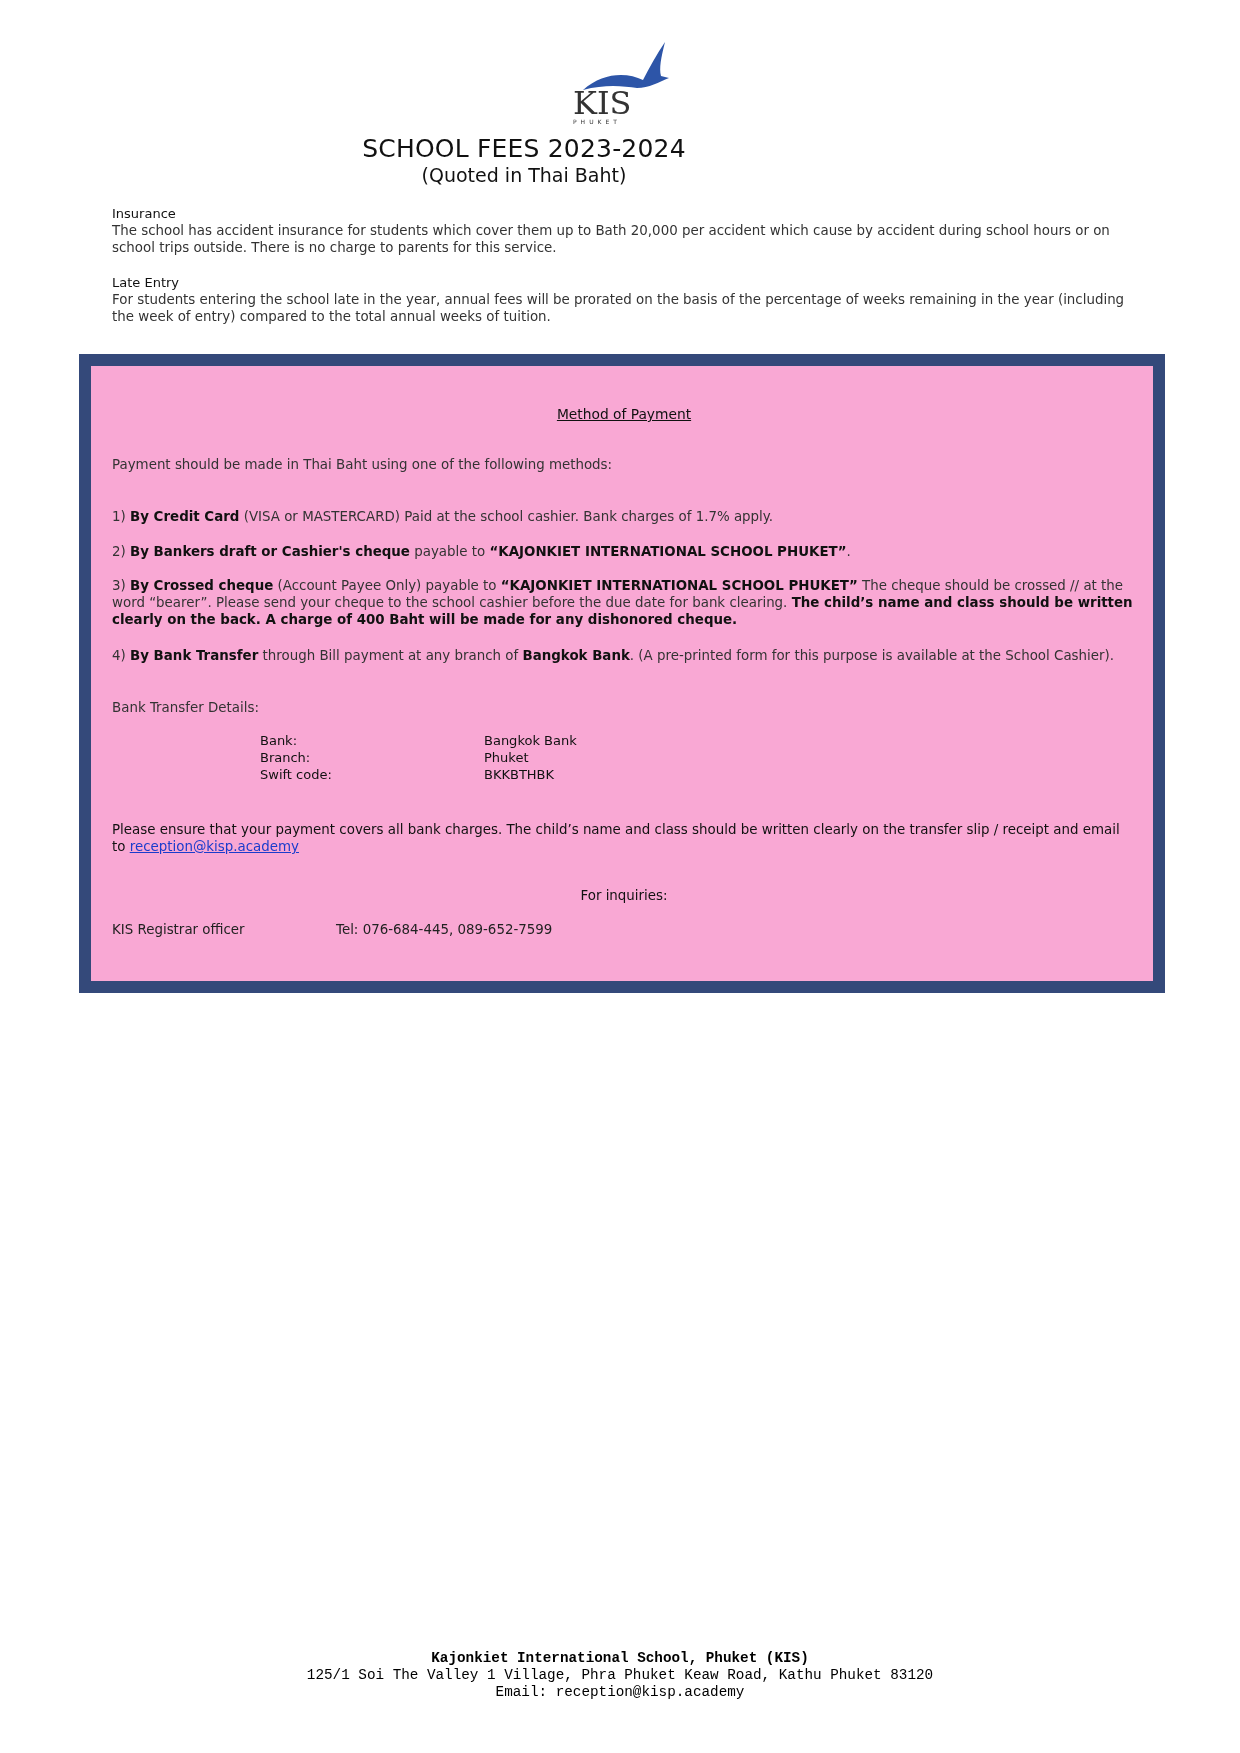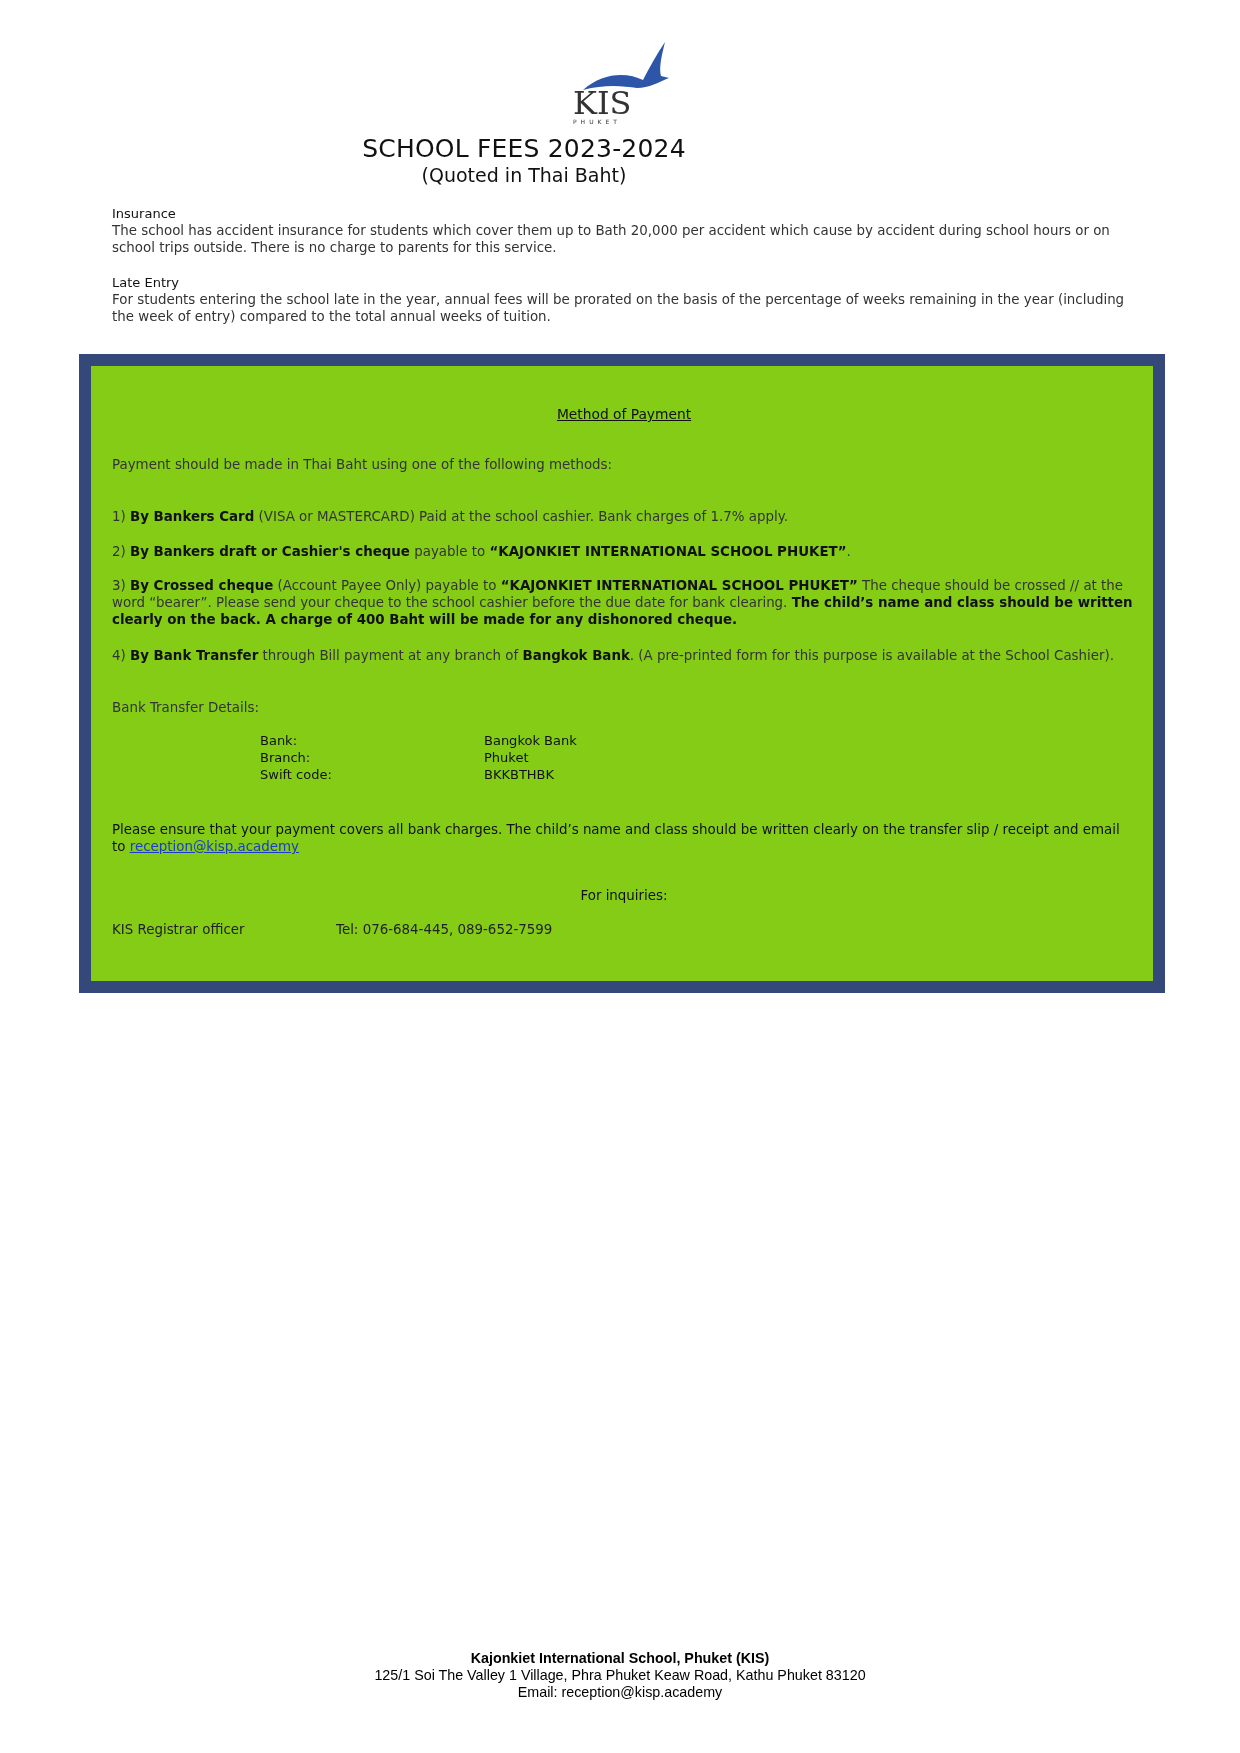--- a/index.html
+++ b/index.html
@@ -12,21 +12,21 @@
   .title { position: absolute; left: 0; width: 1048px; text-align: center; color: #111; }
   .title.main { top: 134px; font-size: 25px; letter-spacing: 0.2px; }
   .title.sub { top: 164px; font-size: 19px; }
 
   .section { position: absolute; left: 112px; width: 1016px; font-size: 13.4px; line-height: 17px; color: #333; }
   .section .heading { color: #111; font-size: 13px; }
   .section.insurance { top: 205px; }
   .section.late { top: 274px; }
 
   .frame { position: absolute; left: 79px; top: 354px; width: 1086px; height: 639px;
-           border: 12px solid #34497a; background: #84cc16; padding-left: 48px; }
+           border: 12px solid #34497a; background: #f9a8d4; padding-left: 48px; }
 
   .frame-inner { position: absolute; left: 21px; top: 0; width: 1024px; font-size: 13.4px; color: #333; }
   .pm-title { position: absolute; left: 0; top: 40px; width: 1024px; text-align: center; font-size: 13.8px; color: #111; text-decoration: underline; }
   .p { position: absolute; left: 0; width: 1024px; line-height: 17px; }
   .p b { font-weight: bold; color: #111; }
   .p1 { top: 90px; }
   .p2 { top: 142px; }
   .p3 { top: 177px; }
   .p4 { top: 211px; }
   .p5 { top: 281px; }
@@ -35,21 +35,21 @@
   .bank-table { position: absolute; left: 148px; top: 366px; font-size: 13px; line-height: 17.2px; color: #111; }
   .bank-row { display: flex; }
   .bank-row .k { width: 224px; }
 
   .p7 { top: 455px; color: #111; }
   .p7 a { color: #1a3ccc; text-decoration: underline; }
   .p8 { top: 521px; color: #111; text-align: center; }
   .p9 { top: 555px; color: #222; }
   .p9 .tel { position: absolute; left: 224px; top: 0; }
 
-  .footer { position: absolute; left: 0; width: 1240px; text-align: center; font-family: Liberation Sans, sans-serif; font-size: 14.3px; color: #000; line-height: 17px; }
+  .footer { position: absolute; left: 0; width: 1240px; text-align: center; font-family: Liberation Mono, monospace; font-size: 14.3px; color: #000; line-height: 17px; }
   .footer.l1 { top: 1650px; font-weight: bold; }
   .footer.l2 { top: 1667px; }
   .footer.l3 { top: 1684px; }
 </style>
 </head>
 <body>
 
 <div class="logo">
   <svg viewBox="0 0 110 88">
     <path d="M18 52 C 38 34, 62 34, 78 42 C 84 30, 92 16, 100 4 C 96 20, 94 30, 96 38 L 104 40 C 94 44, 84 50, 72 50 C 58 48, 40 46, 18 52 Z" fill="#2d55a8"></path>
@@ -70,21 +70,21 @@
   <div class="heading">Late Entry</div>
   <div>For students entering the school late in the year, annual fees will be prorated on the basis of the percentage of weeks remaining in the year (including the week of entry) compared to the total annual weeks of tuition.</div>
 </div>
 
 <div class="frame">
   <div class="frame-inner">
     <div class="pm-title">Method of Payment</div>
 
     <div class="p p1">Payment should be made in Thai Baht using one of the following methods:</div>
 
-    <div class="p p2"><span>1) </span><b>By Bankers Card</b><span> (VISA or MASTERCARD) Paid at the school cashier. Bank charges of 1.7% apply.</span></div>
+    <div class="p p2"><span>1) </span><b>By Credit Card</b><span> (VISA or MASTERCARD) Paid at the school cashier. Bank charges of 1.7% apply.</span></div>
 
     <div class="p p3"><span>2) </span><b>By Bankers draft or Cashier's cheque</b><span> payable to </span><b>“KAJONKIET INTERNATIONAL SCHOOL PHUKET”</b><span>.</span></div>
 
     <div class="p p4"><span>3) </span><b>By Crossed cheque</b><span> (Account Payee Only) payable to </span><b>“KAJONKIET INTERNATIONAL SCHOOL PHUKET”</b><span> The cheque should be crossed // at the word “bearer”. Please send your cheque to the school cashier before the due date for bank clearing. </span><b>The child’s name and class should be written clearly on the back. A charge of 400 Baht will be made for any dishonored cheque.</b></div>
 
     <div class="p p5"><span>4) </span><b>By Bank Transfer</b><span> through Bill payment at any branch of </span><b>Bangkok Bank</b><span>. (A pre-printed form for this purpose is available at the School Cashier).</span></div>
 
     <div class="p p6">Bank Transfer Details:</div>
 
     <div class="bank-table">

